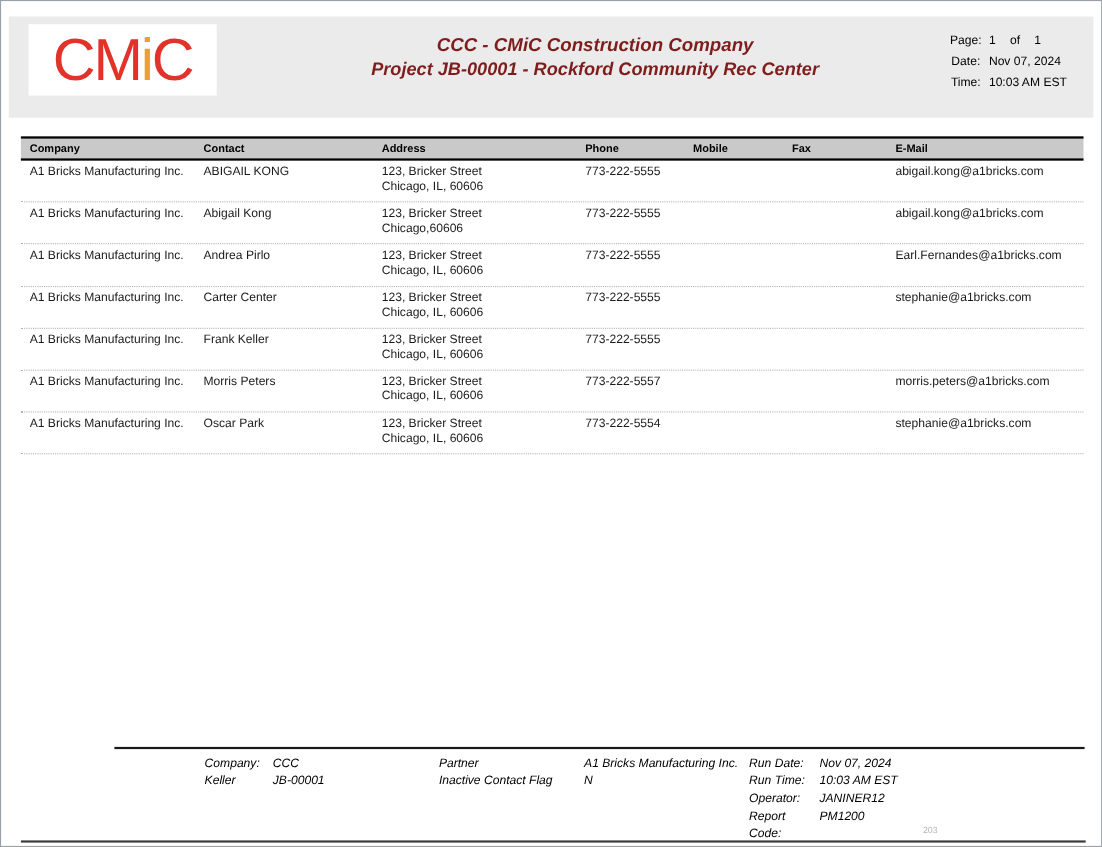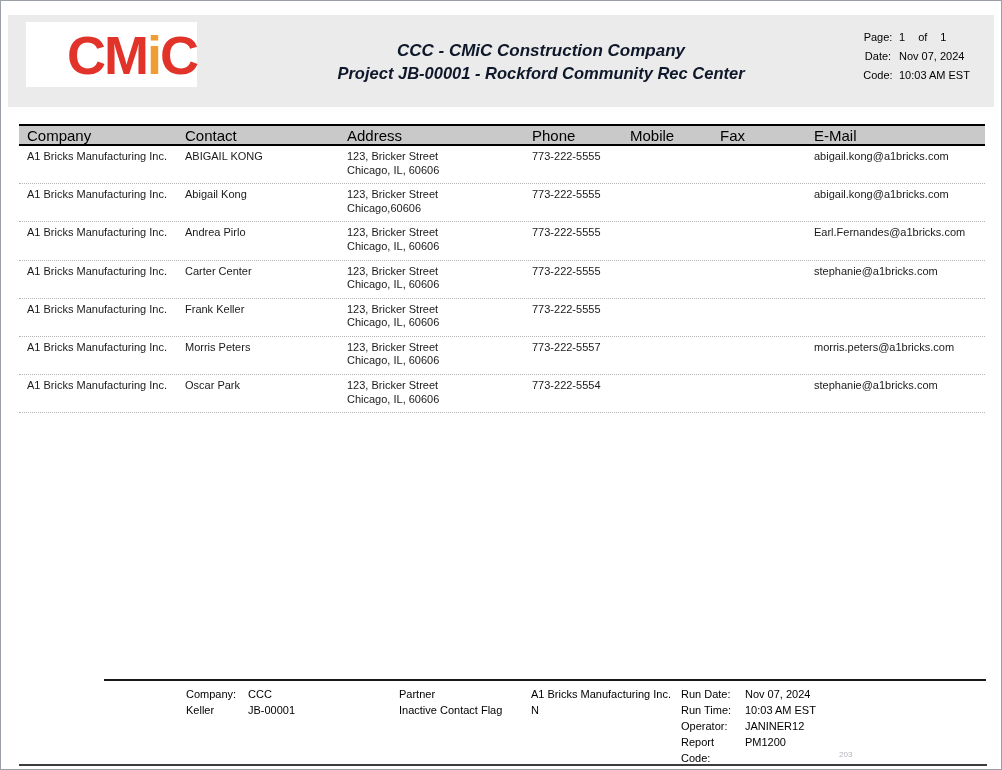--- a/index.html
+++ b/index.html
@@ -12,61 +12,61 @@
     position:absolute; inset:0; width:1002px; height:770px;
     background:#fff; border:1px solid #9aa0a6;
   }
   
   .header-band {
     position:absolute; left:7px; right:7px; top:14px; height:92px;
     background:var(--header-bg,#ebebeb);
   }
   .logo-box {
     position:absolute; left:18px; top:7px; width:171px; height:65px;
-    background:#fff; display:flex; align-items:center; justify-content:flex-end;
-    font-weight:bold; font-size:54px; letter-spacing:-2px; line-height:1;
+    background:#fff; display:flex; align-items:center; justify-content:center;
+    font-weight:normal; font-size:54px; letter-spacing:-2px; line-height:1;
   }
   .logo-red { color:var(--logo-red,#e2332b); }
   .logo-orange { color:var(--logo-orange,#f09e33); }
   .titles {
-    position:absolute; left:203px; right:123px; top:13px; text-align:center;
-    font-style:italic; font-weight:bold; color:#0f172a;
+    position:absolute; left:203px; right:123px; top:3px; text-align:center;
+    font-style:italic; font-weight:bold; color:#7f1d1d;
   }
   .title1 { margin-top:13px; font-size:17px; }
   .title2 { margin-top:12px; font-size:17.5px; }
   .title3 { margin-top:3px;  font-size:16.5px; }
   .page-info { position:absolute; left:854px; top:13px; font-size:11px; color:#000;text-align:center; }
   .pi-row { display:flex; height:19px; line-height:19px; }
   .pi-label { display:inline-block; width:32px; }
   .pi-value { margin-left:5px; }
   .pi-page { display:inline-flex; gap:13px; margin-left:5px; }
   
   .table { position:absolute; left:18px; top:123px; width:966px; }
   .thead {
     display:grid; grid-template-columns:166px 162px 185px 98px 90px 94px 171px;
     background:var(--table-header-bg,#c9c9c9);
     border-top:2px solid #000; border-bottom:2px solid #000;
-    height:22px; align-items:center; font-weight:normal; font-size:15px; color:#000;
+    height:22px; align-items:center; font-weight:bold; font-size:10px; color:#000;
   }
   .thead > div:first-child { padding-left:8px; }
   .trow {
     display:grid; grid-template-columns:166px 162px 185px 98px 90px 94px 171px;
     min-height:38.2px; border-bottom:1px dotted #b3b3b3;
     padding-top:4px; font-size:11px; line-height:13.5px; align-items:start;
     color:#1a1a1a;
   }
   .trow > div:first-child { padding-left:8px; }
   
   .params { position:absolute; left:0; top:655px; width:1002px; height:100px; }
   .params-title {
     position:absolute; left:0; right:0; top:6px; text-align:center;
     font-weight:bold; font-size:12.5px; color:#000;
   }
   .params-line { position:absolute; left:103px; right:17px; top:23px; border-top:2px solid #1a1a1a; }
-  .pgroup { position:absolute; top:30px; font-size:11px; color:#000; }
+  .pgroup { position:absolute; top:30px; font-size:11px; color:#000;font-style:italic; }
   .pgroup-left   { left:185px; }
   .pgroup-middle { left:398px; }
   .pgroup-right  { left:680px; }
   .prow { display:flex; height:16px; line-height:16px; }
   .pgroup-left   .plabel { display:inline-block; width:62px; }
   .pgroup-middle .plabel { display:inline-block; width:132px; }
   .pgroup-right  .plabel { display:inline-block; width:64px; }
   .watermark { position:absolute; left:838px; top:94px; font-size:8px; color:#b3b3bb; }
   
   .bottom-line { position:absolute; left:18px; right:14px; top:763px; border-top:2px solid #3c3c3c; }
@@ -93,21 +93,21 @@
           <span>1</span>
           <span>of</span>
           <span>1</span>
         </span>
       </div>
       <div class="pi-row">
         <span class="pi-label">Date:</span>
         <span class="pi-value">Nov 07, 2024</span>
       </div>
       <div class="pi-row">
-        <span class="pi-label">Code:</span>
+        <span class="pi-label">Time:</span>
         <span class="pi-value">10:03 AM EST</span>
       </div>
     </div>
   </div>
 
   <div class="table">
     <div class="thead">
       <div>Company</div>
       <div>Contact</div>
       <div>Address</div>

